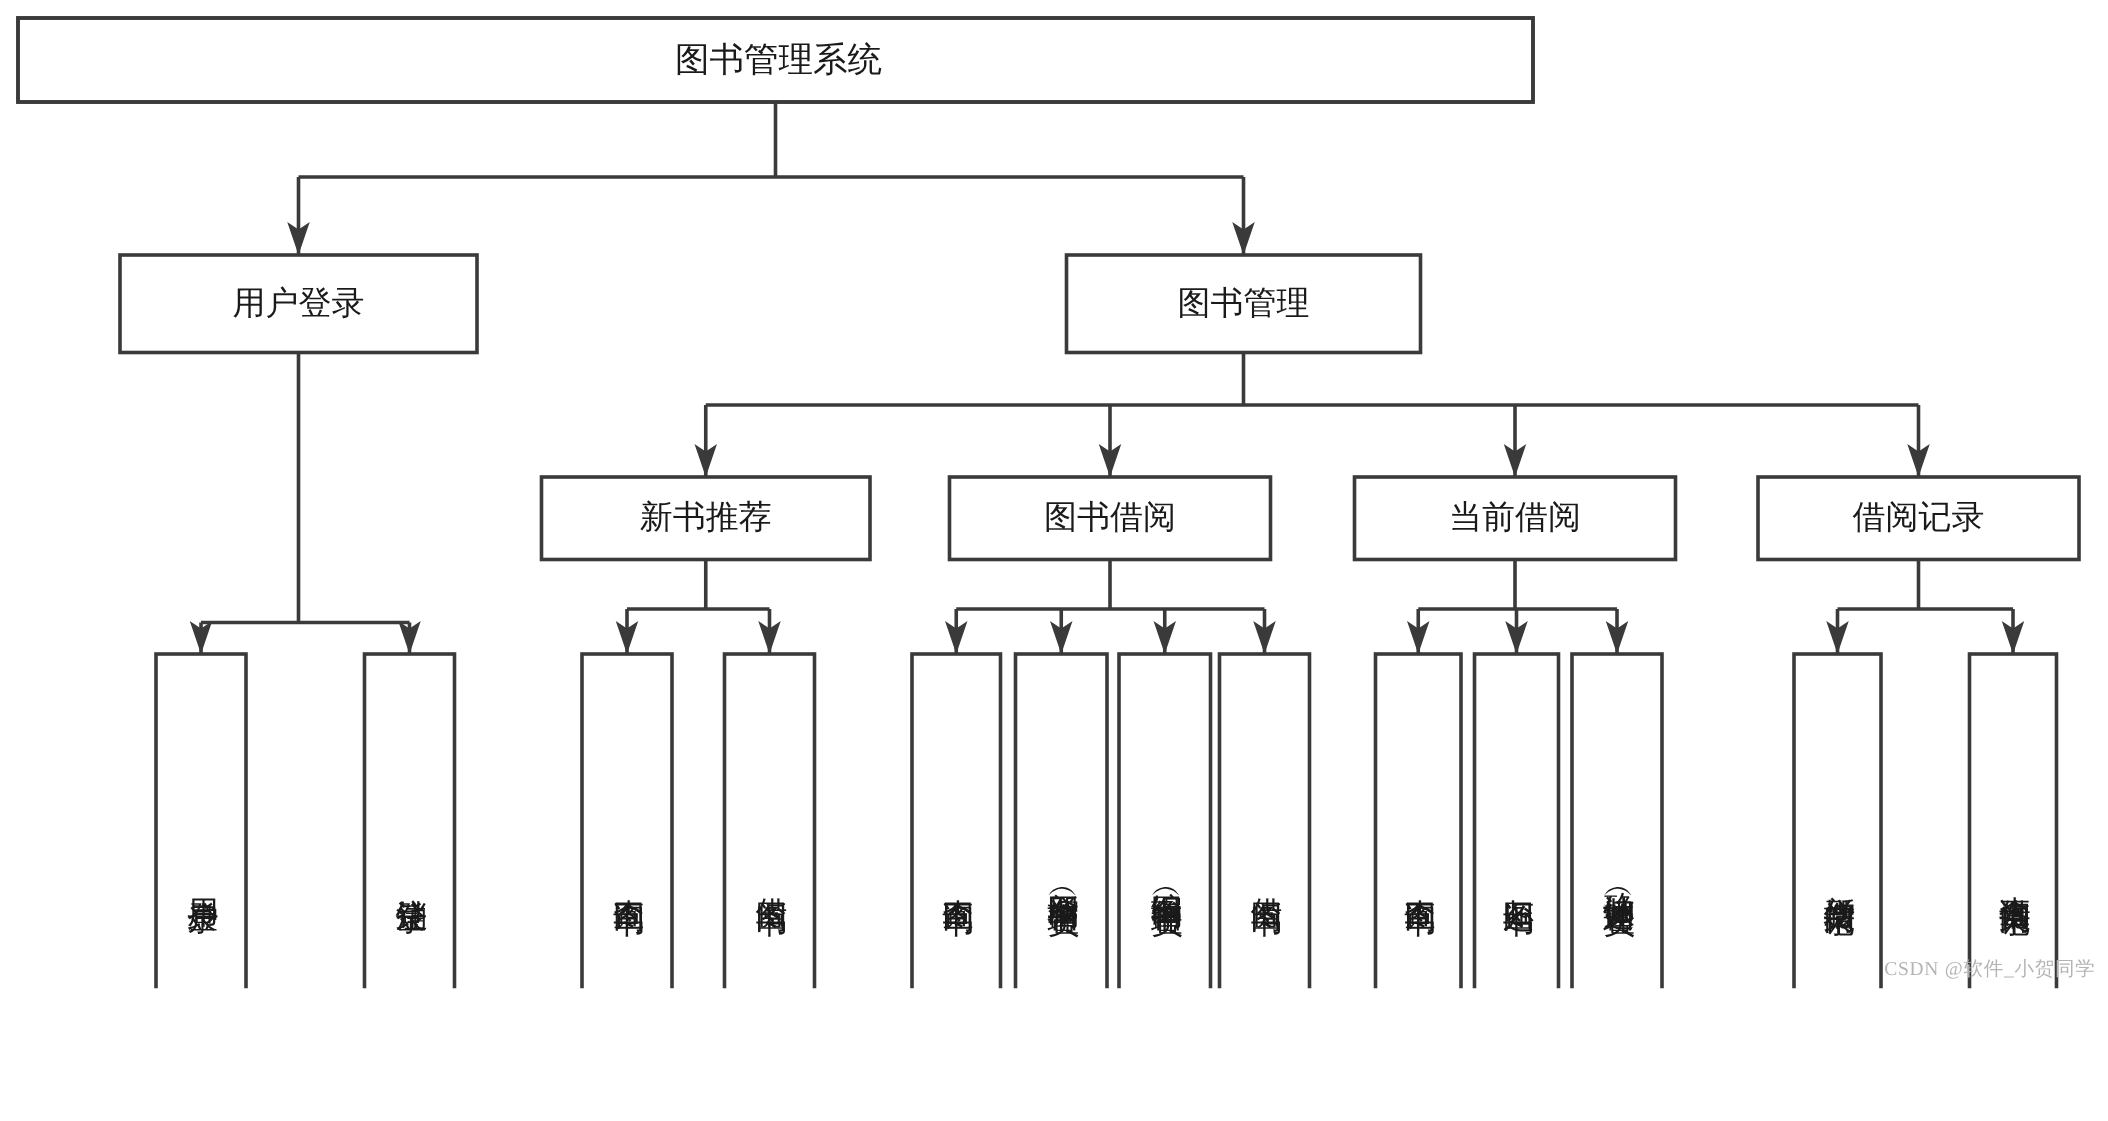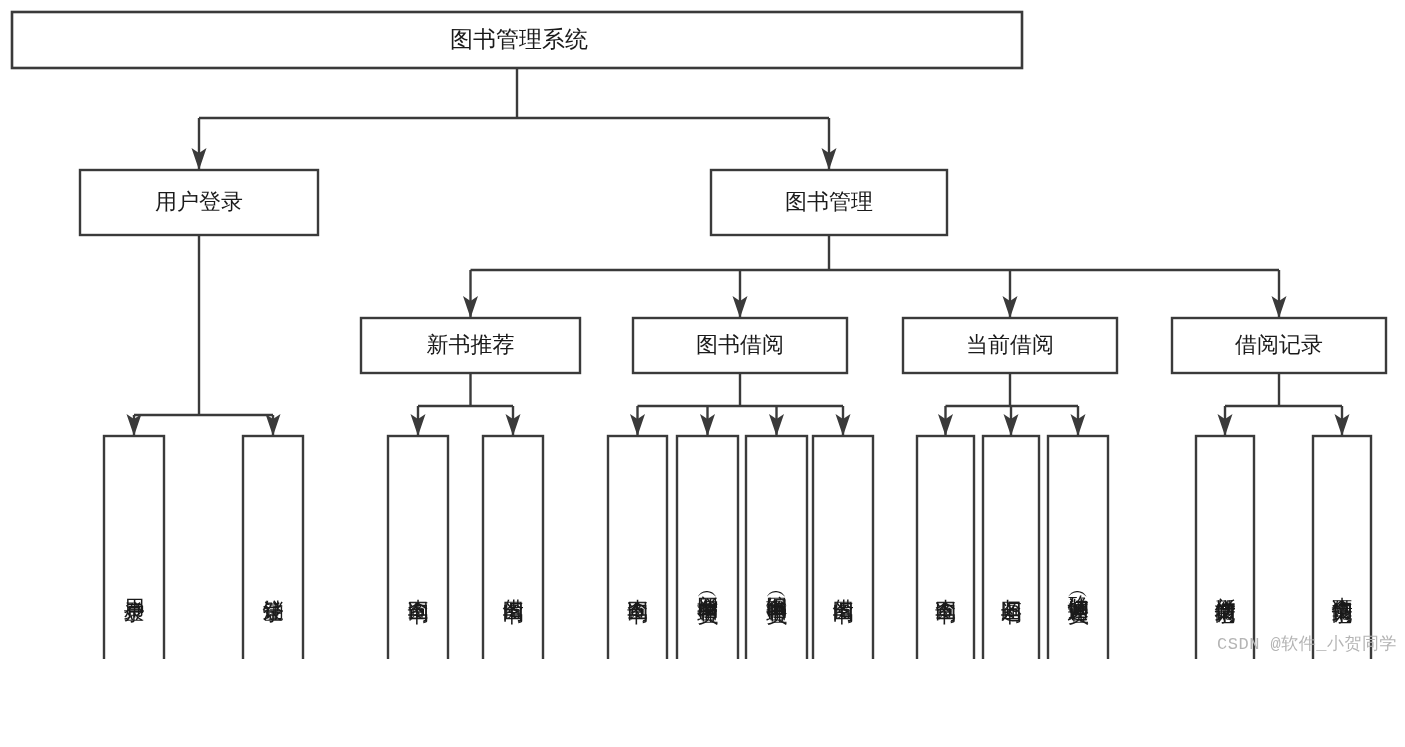--- a/index.html
+++ b/index.html
@@ -68,22 +68,22 @@
     line-height: 1.08;
     letter-spacing: 1.5px;
     color: #1a1a1a;
     white-space: nowrap;
     text-align: center;
   }
   .watermark {
     position: absolute;
     right: 8px;
     bottom: 4px;
-    font-family: Liberation Mono, monospace;
-    font-size: 17px;
+    font-family: Liberation Serif, serif;
+    font-size: 13px;
     color: #b4b4b4;
     white-space: nowrap;
     letter-spacing: 0.5px;
   }
 </style>
 </head>
 <body>
 
 <div id="diagram-root">
 

